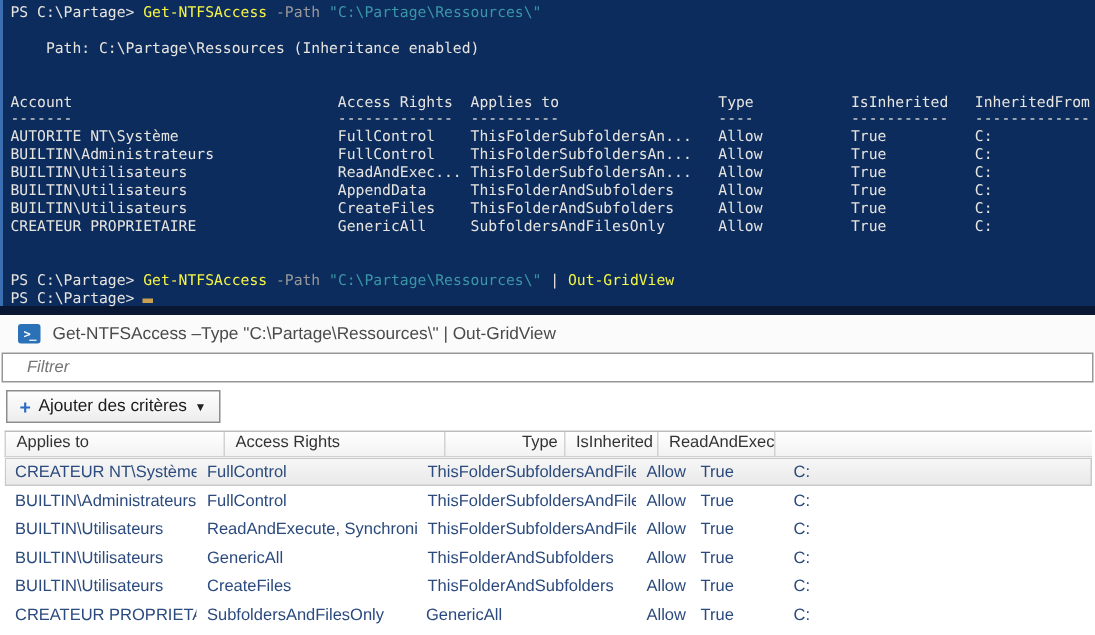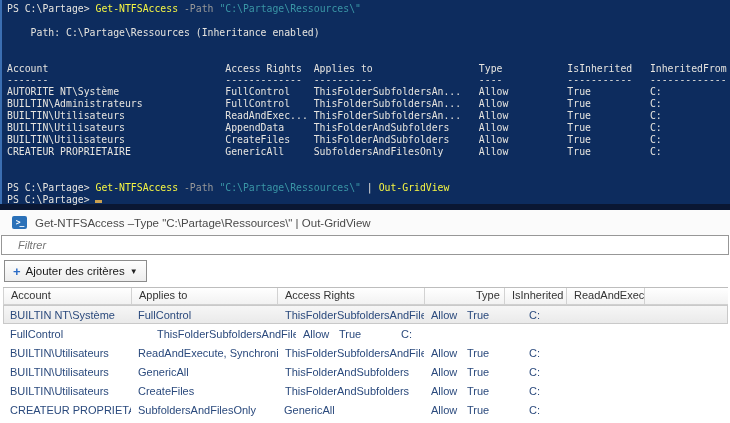--- a/index.html
+++ b/index.html
@@ -92,38 +92,38 @@
   </div>
   <div class="gv-criteria-row">
     <button>
       <span class="plus">+</span>
       <span>Ajouter des critères</span>
       <span class="caret">▼</span>
     </button>
   </div>
   <div class="gv-grid">
     <div class="gv-header" id="gv-header">
-        <div class="hcell" style="width: 128px;">Account</div>
         <div class="hcell" style="width: 146px;">Applies to</div>
         <div class="hcell" style="width: 147px;">Access Rights</div>
         <div class="hcell" style="width: 36px; margin-left: 44px;">Type</div>
         <div class="hcell" style="width: 62px;">IsInherited</div>
         <div class="hcell" style="width: 78px;">ReadAndExecute</div>
         <div class="hcell hfill"></div>
       </div>
     <div id="gv-rows">
         <div class="grow sel">
-          <div class="gcell" style="width: 128px;">BUILTIN NT\Système</div>
+          <div class="gcell" style="width: 128px;">CREATEUR NT\Système</div>
           <div class="gcell" style="width: 147px;">FullControl</div>
           <div class="gcell" style="width: 146px;">ThisFolderSubfoldersAndFiles</div>
           <div class="gcell" style="width: 36px;">Allow</div>
           <div class="gcell" style="width: 62px;">True</div>
           <div class="gcell" style="width: 78px;">C:</div>
         </div>
         <div class="grow">
+          <div class="gcell" style="width: 128px;">BUILTIN\Administrateurs</div>
           <div class="gcell" style="width: 147px;">FullControl</div>
           <div class="gcell" style="width: 146px;">ThisFolderSubfoldersAndFiles</div>
           <div class="gcell" style="width: 36px;">Allow</div>
           <div class="gcell" style="width: 62px;">True</div>
           <div class="gcell" style="width: 78px;">C:</div>
         </div>
         <div class="grow">
           <div class="gcell" style="width: 128px;">BUILTIN\Utilisateurs</div>
           <div class="gcell" style="width: 147px;">ReadAndExecute, Synchronize</div>
           <div class="gcell" style="width: 146px;">ThisFolderSubfoldersAndFiles</div>

